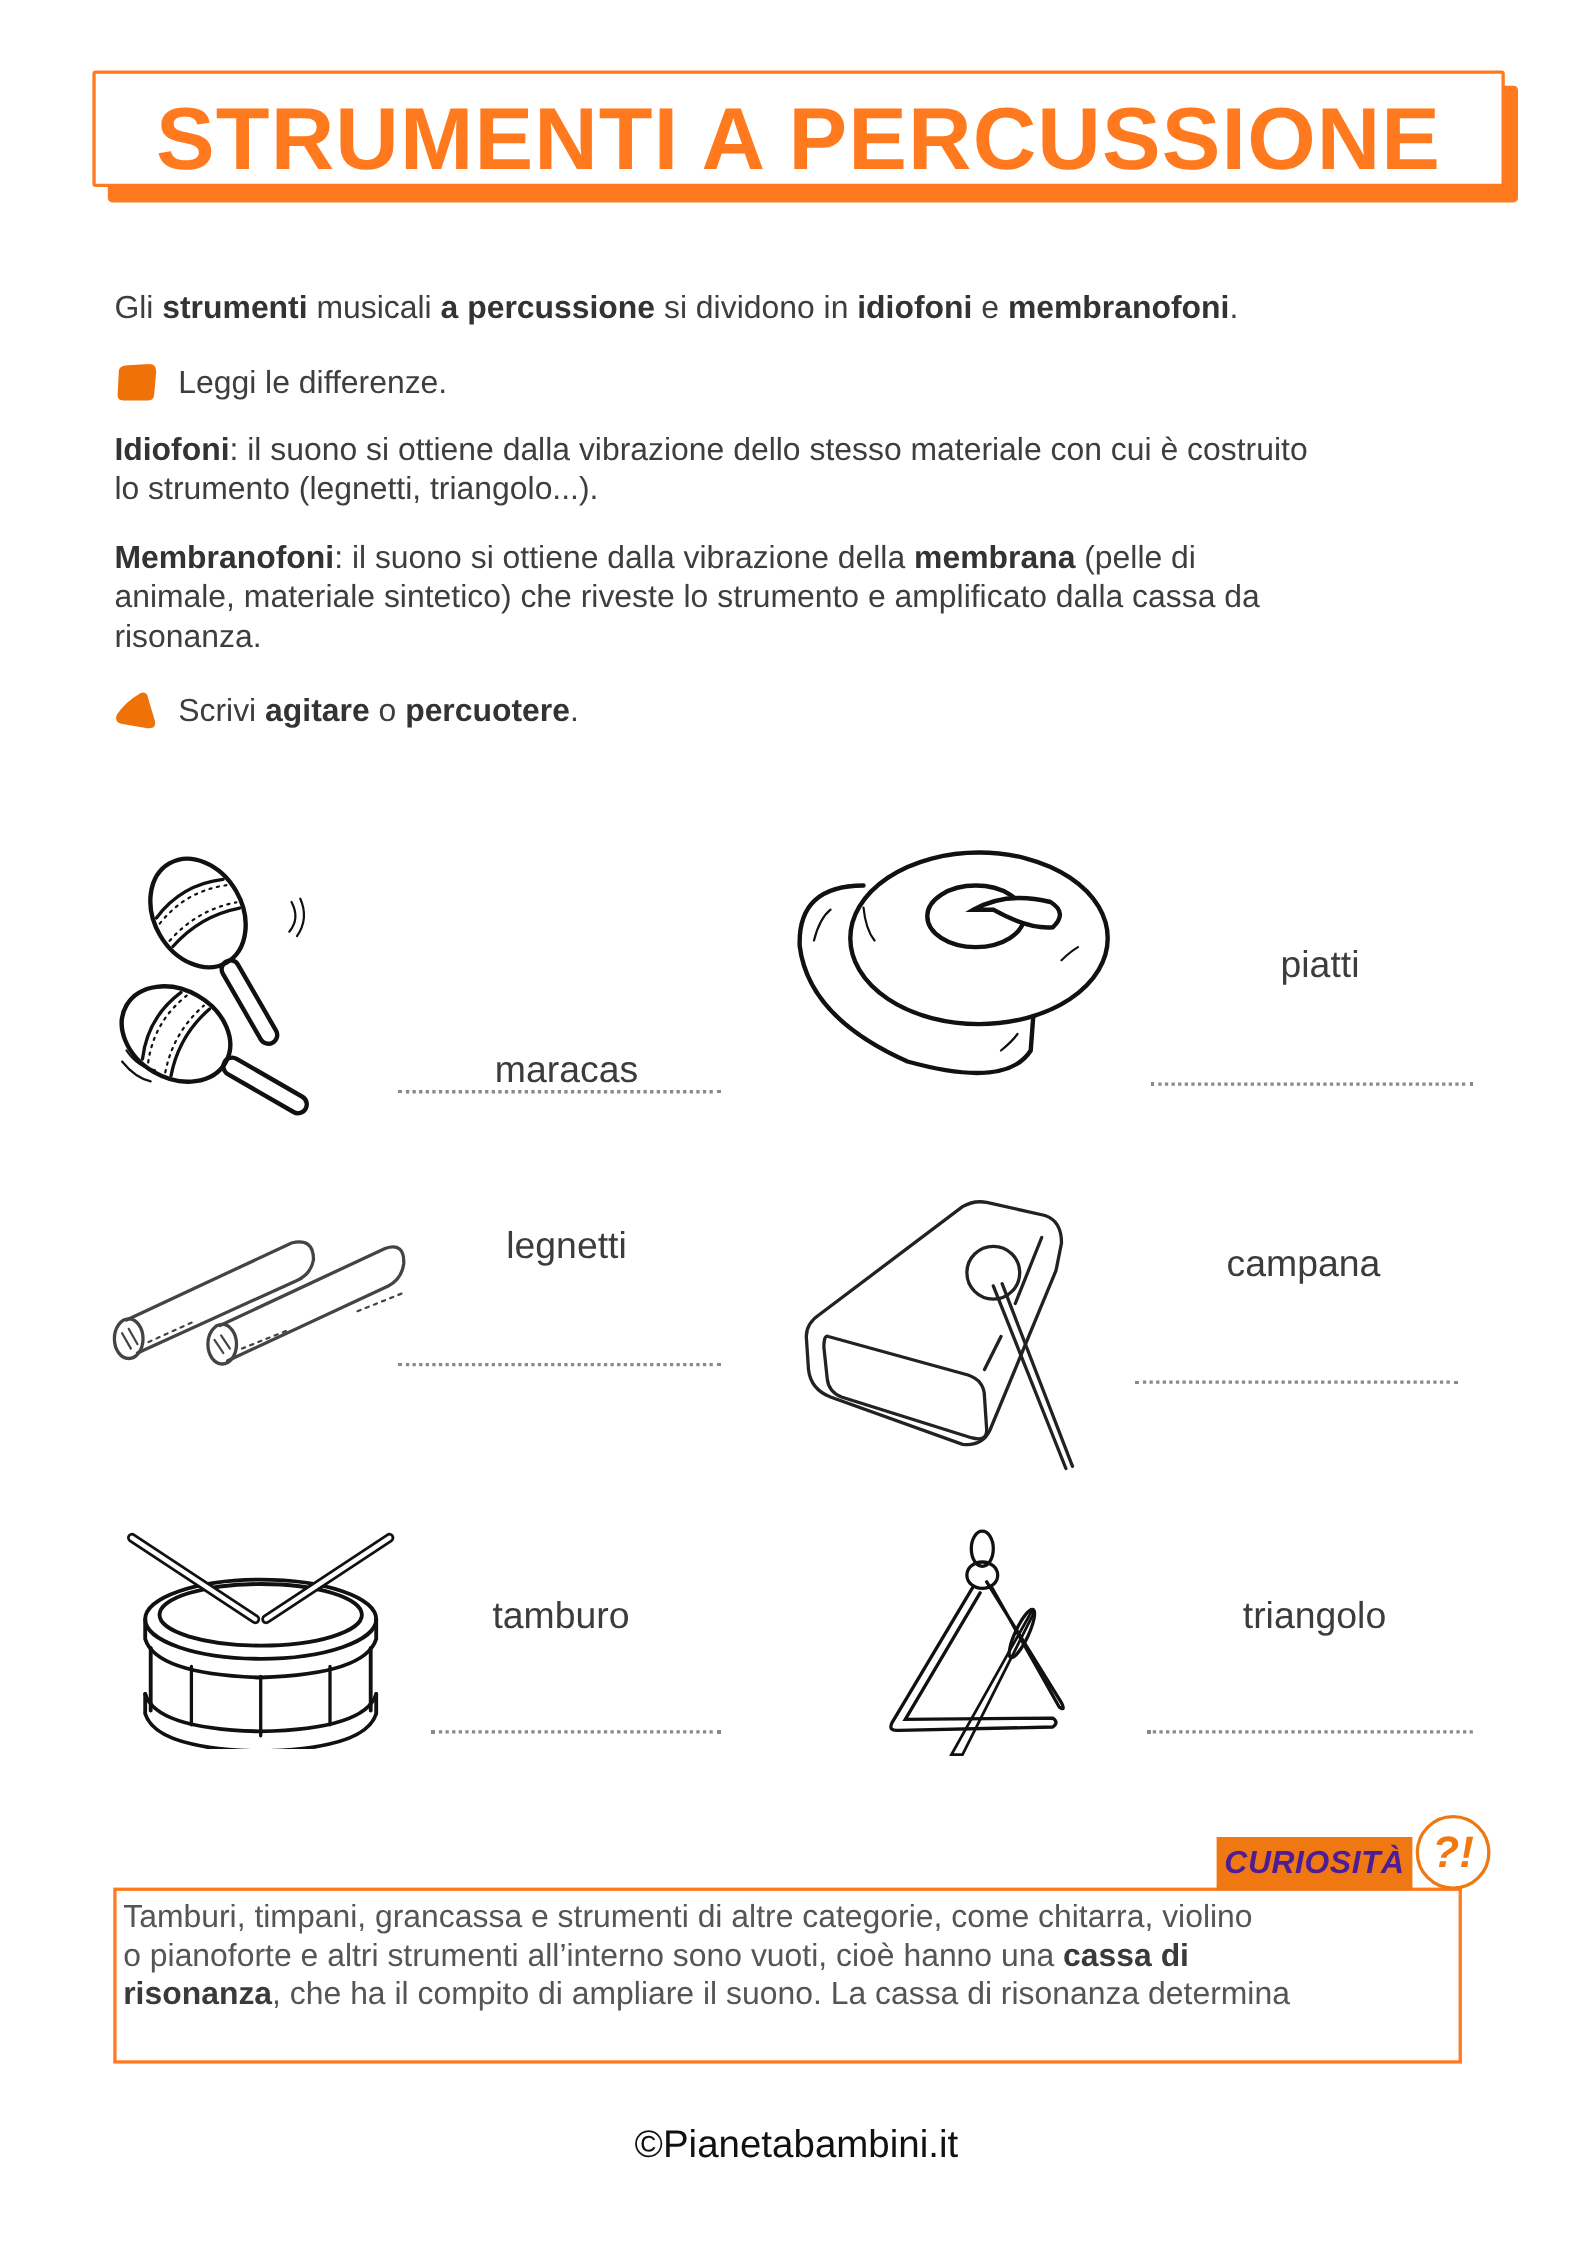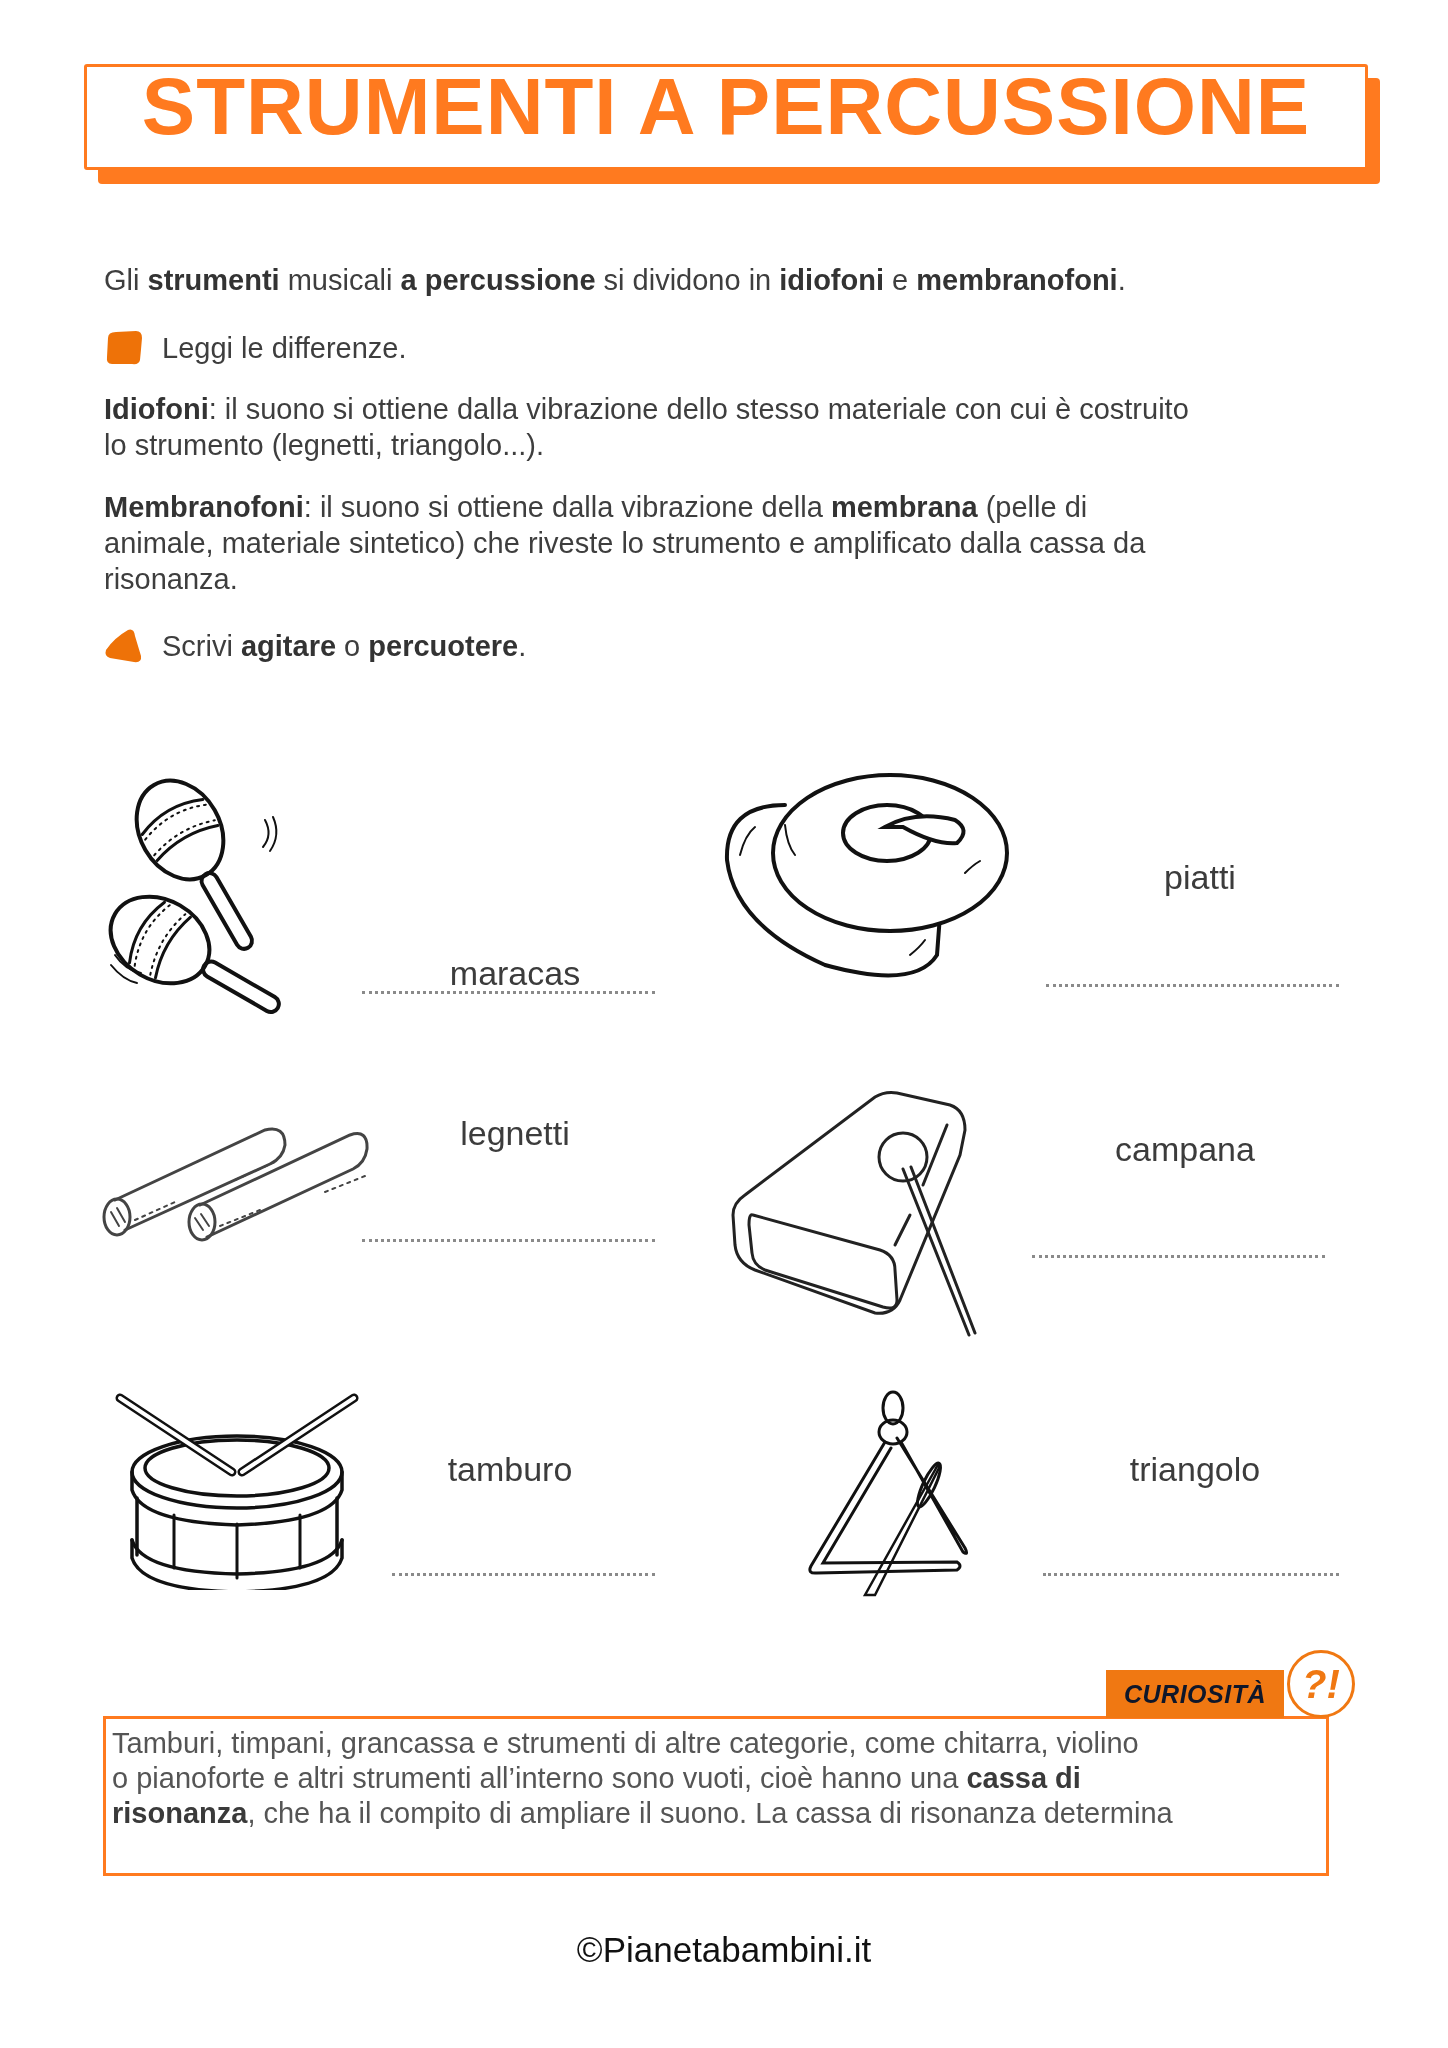--- a/index.html
+++ b/index.html
@@ -1,41 +1,41 @@
 <!DOCTYPE html>
 <html><head>
   <meta charset="utf-8">
   <style>
     * { box-sizing: border-box; margin: 0; padding: 0; }
     html, body { width: 1448px; height: 2048px; background: #ffffff; overflow: hidden; }
     body { position: relative; font-family: "Liberation Sans", sans-serif; color: #3a3a3a; }
 
     
     .title-shadow { position: absolute; left: 98px; top: 78px; width: 1282px; height: 106px; background: #ff7a1f; border-radius: 4px; }
-    .title-box { position: absolute; left: 84px; top: 64px; width: 1284px; height: 106px; background: #fff; border: 3px solid #ff7a1f; border-radius: 3px; display: flex; align-items: flex-start; justify-content: center; }
+    .title-box { position: absolute; left: 84px; top: 64px; width: 1284px; height: 106px; background: #fff; border: 3px solid #ff7a1f; border-radius: 3px; display: flex; align-items: flex-end; justify-content: center; }
     .title-text { font-family: "Liberation Sans", sans-serif; font-weight: 700; font-size: 80px; color: #ff7a1f; letter-spacing: 1px; line-height: 1; }
 
     .para { position: absolute; left: 104px; font-size: 29px; line-height: 36px; color: #3e3e3e; }
     .para b { color: #333; font-weight: 700; text-align: center; }
 
     .instr { position: absolute; left: 104px; display: flex; align-items: center; font-size: 29px; line-height: 36px; color: #3e3e3e; }
     .instr .bullet { width: 40px; height: 36px; margin-right: 18px; flex: none; }
     .instr b { color: #333; }
 
     
     .illus { position: absolute; }
     .label { position: absolute; font-size: 34px; color: #3c3c3c; text-align: center; white-space: nowrap; }
     .dots { position: absolute; height: 4px; border-bottom: 3px dotted #8a8a8a; }
 
     
     .cur-box { position: absolute; left: 103px; top: 1716px; width: 1226px; height: 160px; border: 3px solid #ff7a1f; background: #fff; }
     .cur-text { position: absolute; left: 112px; top: 1726px; width: 1210px; font-size: 29px; line-height: 35px; color: #555; }
     .cur-text b { color: #3a3a3a; }
     .cur-tag { position: absolute; left: 1106px; top: 1670px; width: 178px; height: 48px; background: #f07812; display: flex; align-items: center; justify-content: center; }
-    .cur-tag span { color: #0f172a; font-weight: 700; font-style: italic; font-size: 25px; letter-spacing: 0.5px; }
+    .cur-tag span { color: #4c1d95; font-weight: 700; font-style: italic; font-size: 29px; letter-spacing: 0.5px; }
     .cur-circle { position: absolute; left: 1287px; top: 1650px; width: 68px; height: 68px; border: 3px solid #f07812; border-radius: 50%; background: #fff; display: flex; align-items: center; justify-content: center; }
     .cur-circle span { color: #f07812; font-weight: 700; font-style: italic; font-size: 40px; line-height: 1; }
 
     .footer { position: absolute; left: 0; width: 1448px; top: 1930px; text-align: center; font-size: 35px; color: #111; }
   </style>
 </head>
 <body>
 
 <div class="title-shadow"></div>
 <div class="title-box">

